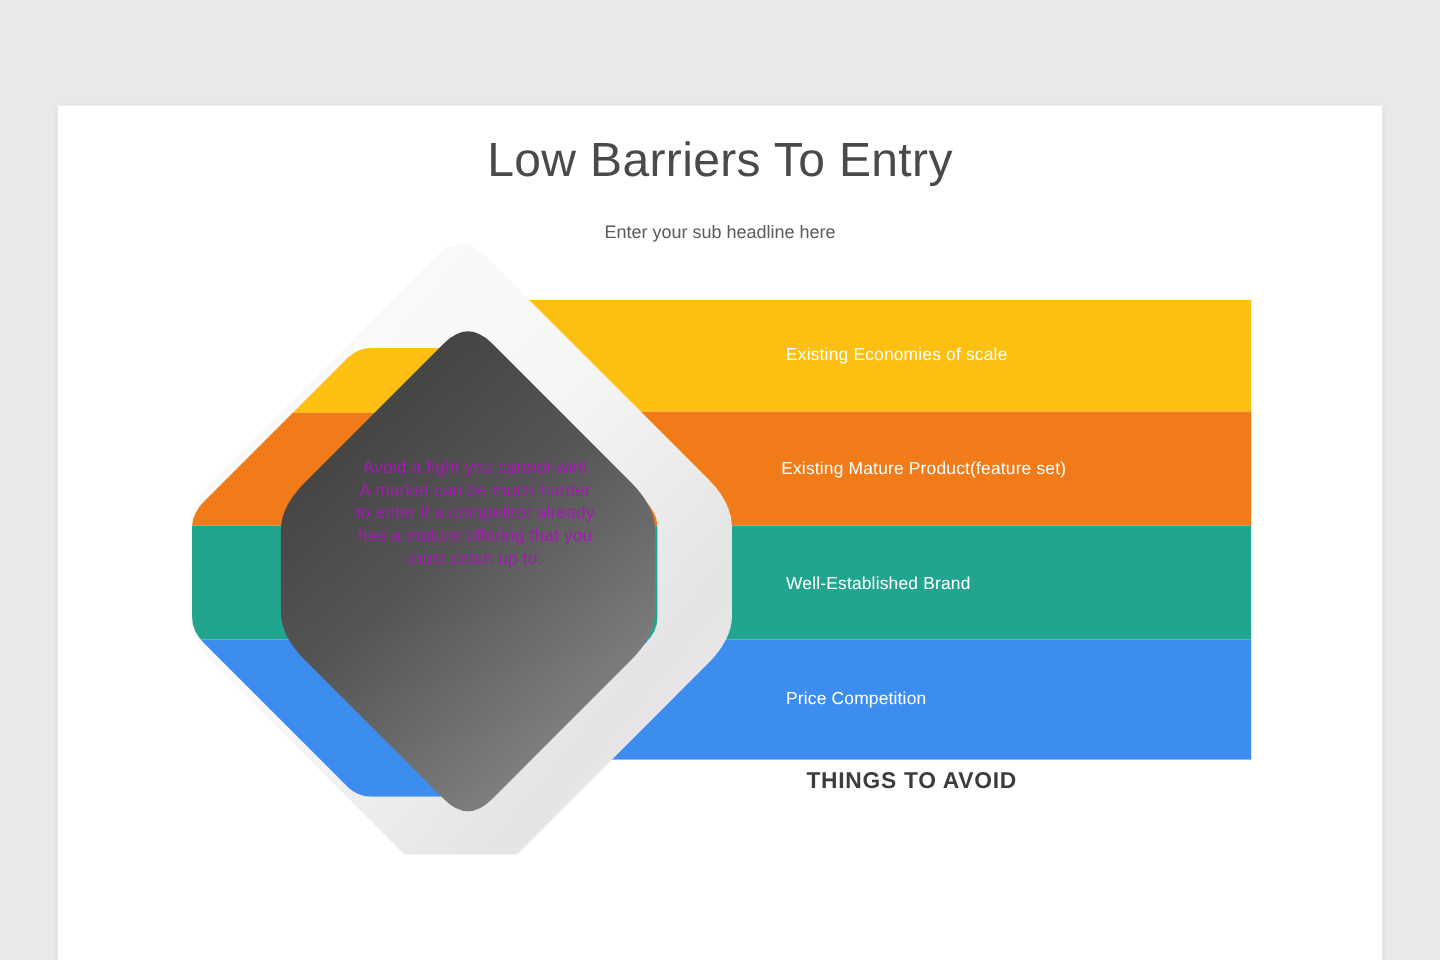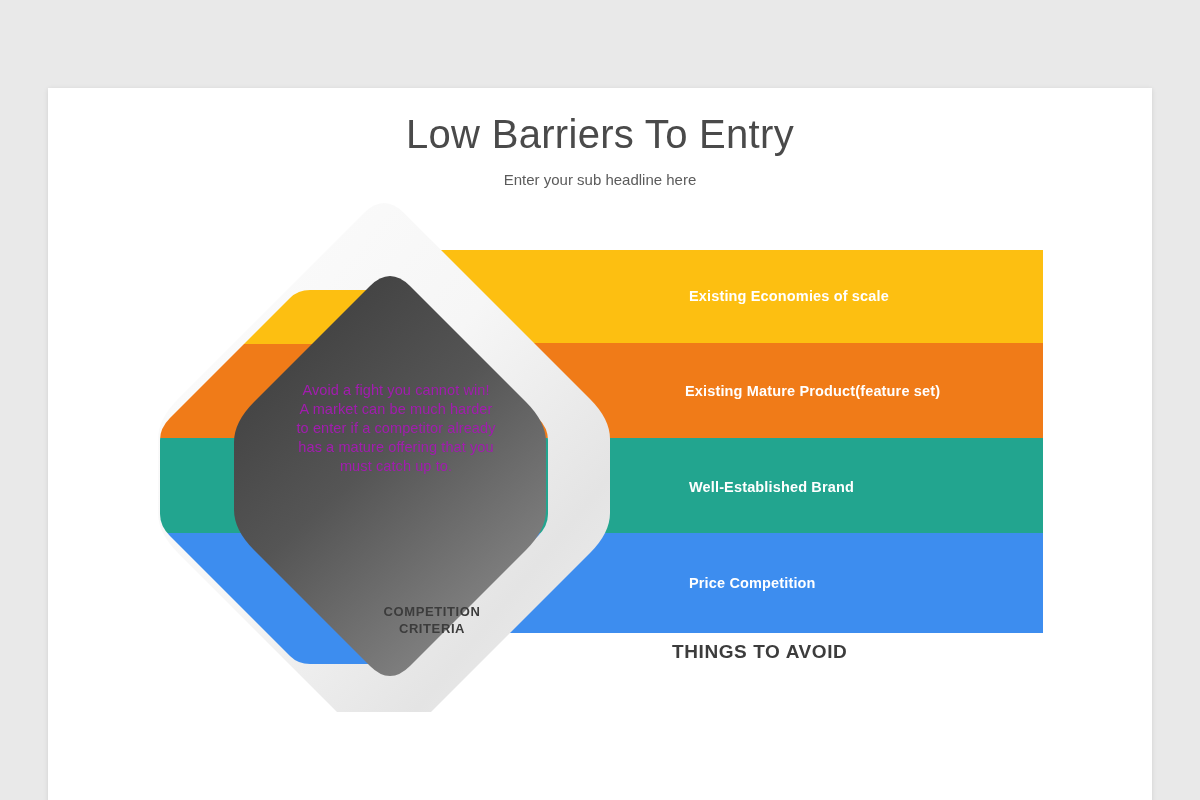--- a/index.html
+++ b/index.html
@@ -30,21 +30,21 @@
     text-align: center;
     font-size: 40px;
     font-weight: 400;
     color: #4a4a4a;
     letter-spacing: 0.3px;
   }
 
   #page-subtitle {
     position: absolute;
     left: 0;
-    top: 83px;
+    top: 97px;
     width: 1104px;
     text-align: center;
     font-size: 15px;
     font-weight: 400;
     color: #5b5b5b;
   }
 
   #diagram-stage {
     position: absolute;
     left: 0;
@@ -59,24 +59,23 @@
     top: 0;
     width: 1104px;
     height: 624px;
     display: block;
   }
 
   .bar-label {
     position: absolute;
     font-size: 14.5px;
     color: #ffffff;
-    font-weight: 700;
+    font-weight: 400;
     white-space: nowrap;
     letter-spacing: 0.15px;
-    margin-left: 34px;
   }
 
   #center-text {
     position: absolute;
     left: 248px;
     top: 293px;
     width: 200px;
     text-align: center;
     color: #a21caf;
     font-size: 14.5px;
@@ -199,21 +198,17 @@
                Z"></path>
     </svg>
 
     <div id="center-text">Avoid a fight you cannot win! A market can be much harder to enter if a competitor already has a mature offering that you must catch up to.</div>
 
     <div class="bar-label" style="left:607px; top:200px;">Existing Economies of scale</div>
     <div class="bar-label" style="left:603px; top:295px;">Existing Mature Product(feature set)</div>
     <div class="bar-label" style="left:607px; top:391px;">Well-Established Brand</div>
     <div class="bar-label" style="left:607px; top:487px;">Price Competition</div>
 
-    <div id="criteria-caption">
-      <div>COMPETITION</div>
-      <div>CRITERIA</div>
-    </div>
 
     <div id="avoid-caption">THINGS TO AVOID</div>
 
   </div>
 </div>
 
 </body></html>

